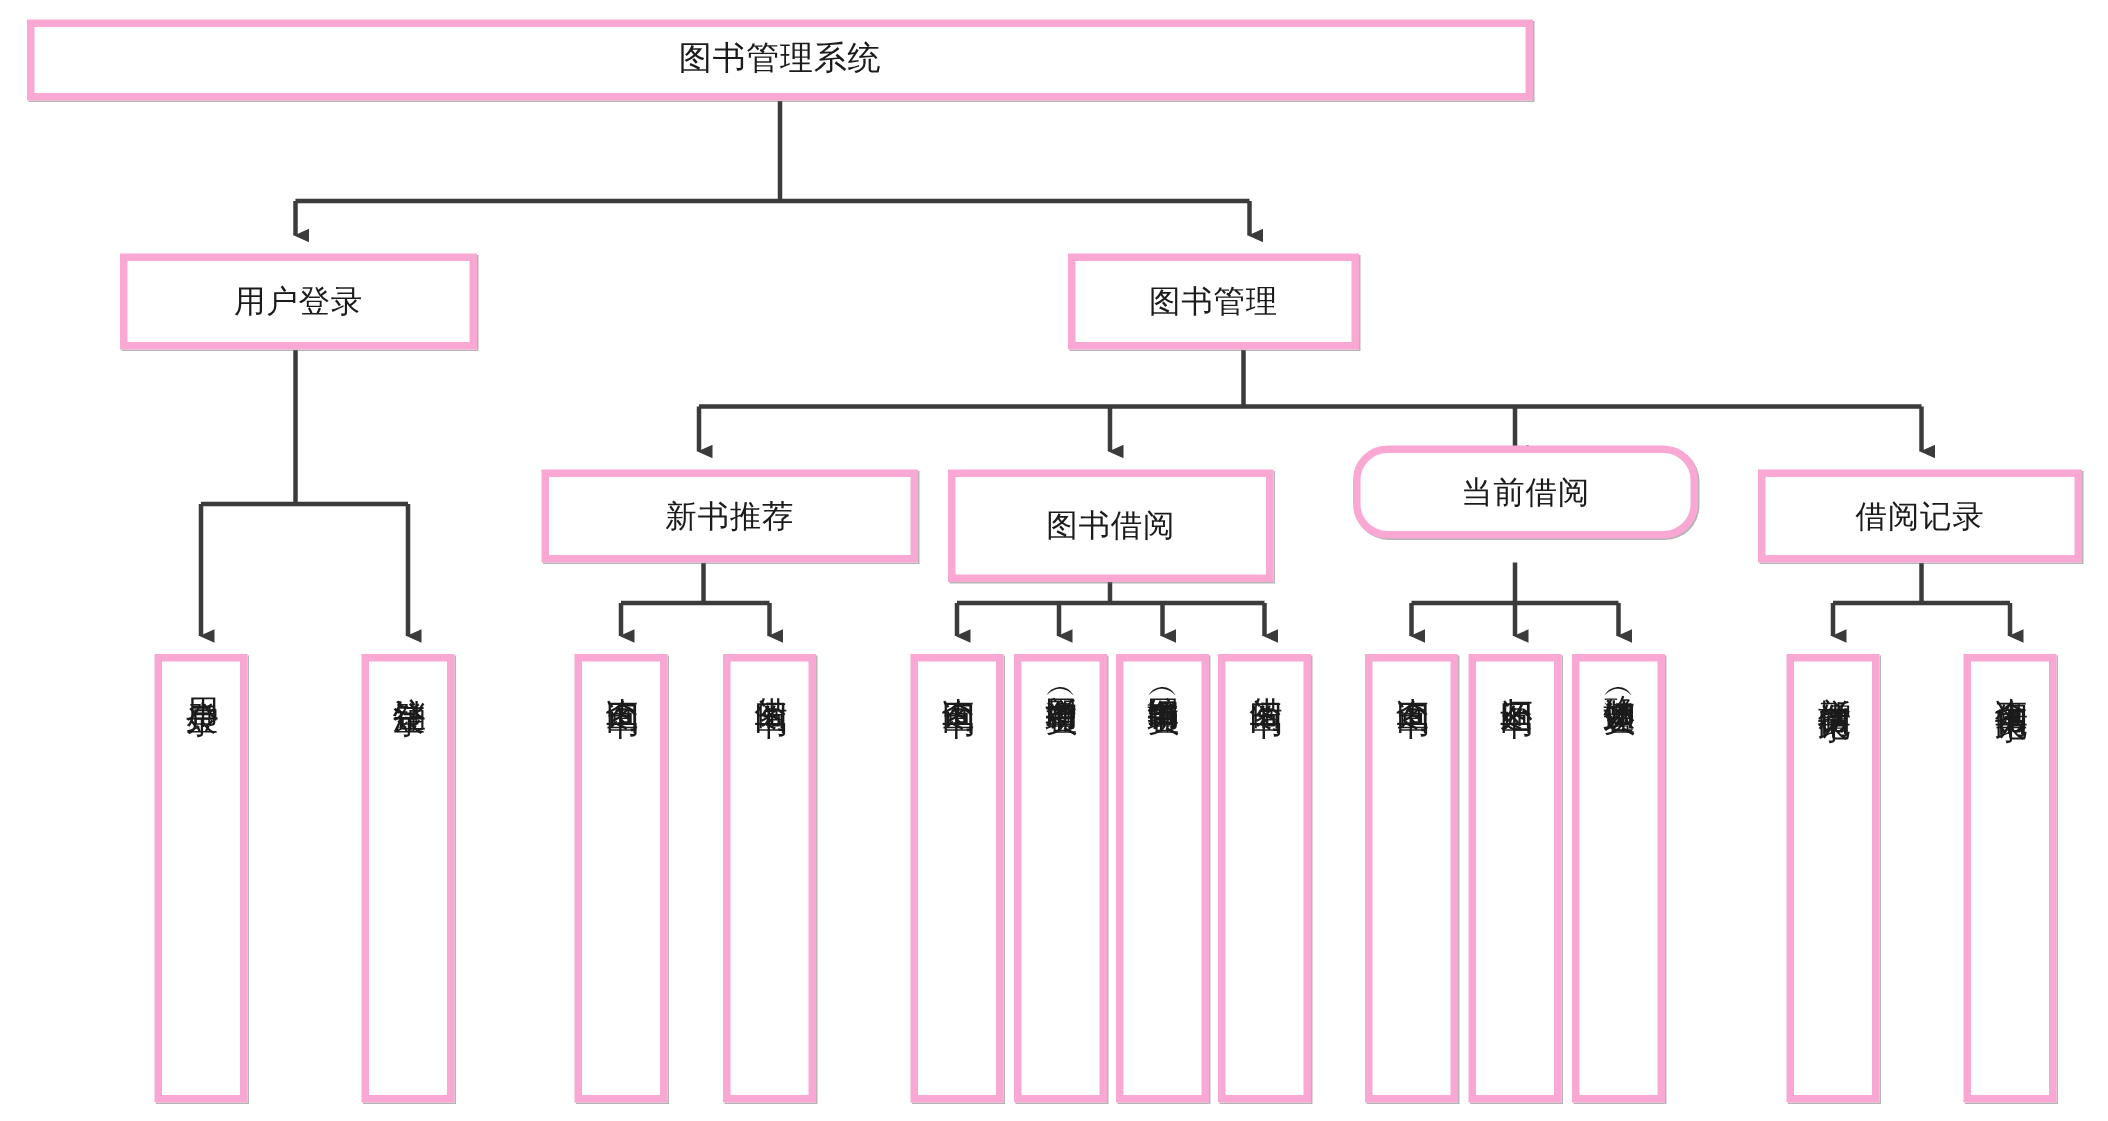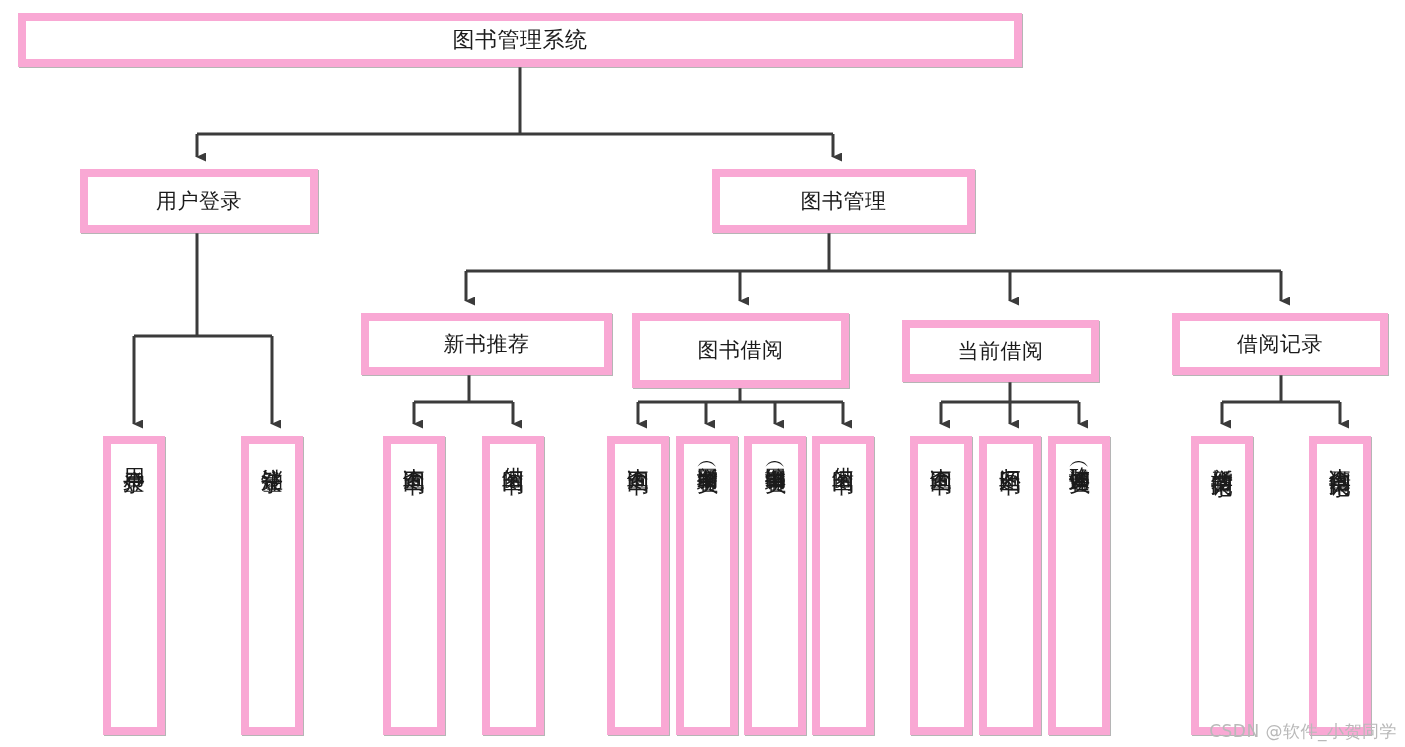--- a/index.html
+++ b/index.html
@@ -23,21 +23,21 @@
     left: 0;
     top: 0;
     width: 1405px;
     height: 747px;
     pointer-events: none;
   }
   .node {
     position: absolute;
     box-sizing: border-box;
     background: #ffffff;
-    border: 8px solid #f9a8d4;
+    border: 5px solid #f9a8d4;
     box-shadow: 1px 1px 0 0 rgba(120,120,120,0.55);
     display: flex;
     align-items: center;
     justify-content: center;
     z-index: 2;
   }
   .node-label {
     color: #1b1b1b;
     letter-spacing: 0.5px;
     white-space: nowrap;
@@ -135,33 +135,33 @@
   </svg>
 
   <div class="node horizontal root" style="left:18px; top:13px; width:1004px; height:54px;">
     <span class="node-label">图书管理系统</span>
   </div>
 
   <div class="node horizontal" style="left:80px; top:169px; width:238px; height:64px;">
     <span class="node-label">用户登录</span>
   </div>
 
-  <div class="node horizontal" style="left:712px; top:169px; width:263px; height:64px;">
+  <div class="node horizontal" style="left:712px; top:169px; width:194px; height:64px;">
     <span class="node-label">图书管理</span>
   </div>
 
   <div class="node horizontal" style="left:361px; top:313px; width:251px; height:62px;">
     <span class="node-label">新书推荐</span>
   </div>
 
   <div class="node horizontal" style="left:632px; top:313px; width:217px; height:75px;">
     <span class="node-label">图书借阅</span>
   </div>
 
-  <div class="node horizontal" style="left:902px; top:320px; width:197px; height:62px;">
+  <div class="node horizontal" style="left:902px; top:297px; width:230px; height:62px;border-radius:23px;">
     <span class="node-label">当前借阅</span>
   </div>
 
   <div class="node horizontal" style="left:1172px; top:313px; width:216px; height:62px;">
     <span class="node-label">借阅记录</span>
   </div>
 
   <div class="node vertical" style="left:103px; top:436px; width:62px; height:299px;">
     <span class="node-label">用户登录</span>
   </div>
@@ -199,15 +199,14 @@
     <span class="node-label">确认归还（管理员）</span>
   </div>
 
   <div class="node vertical" style="left:1191px; top:436px; width:62px; height:299px;">
     <span class="node-label">新增借阅记录</span>
   </div>
   <div class="node vertical" style="left:1309px; top:436px; width:62px; height:299px;">
     <span class="node-label">查询借阅记录</span>
   </div>
 
-  <div id="watermark">CSDN @软件_小贺同学</div>
 
 </div>
 
 </body></html>

